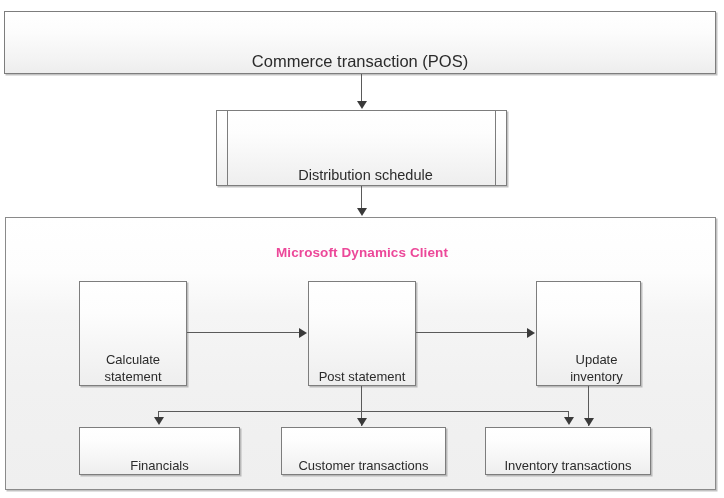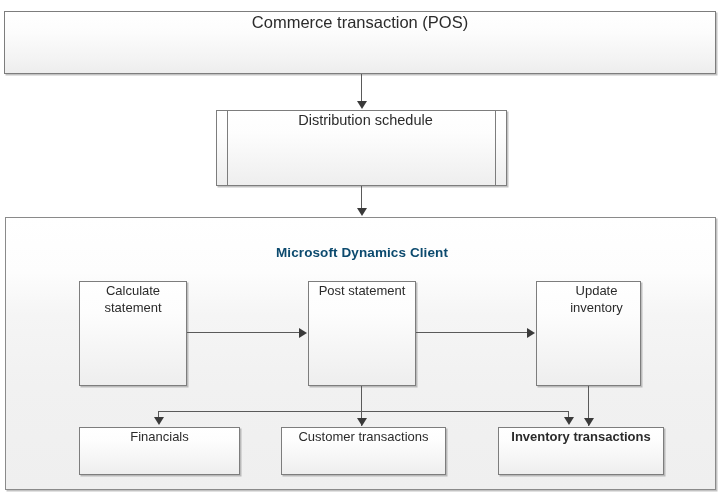--- a/index.html
+++ b/index.html
@@ -21,21 +21,21 @@
   }
 
   
   .node {
     position: absolute;
     box-sizing: border-box;
     border: 1.3px solid #7d7d7d;
     background: linear-gradient(to bottom, #ffffff 0%, #fdfdfd 30%, #f4f4f4 72%, #eeeeee 100%);
     box-shadow: 1.5px 1.5px 0 rgba(120,120,120,0.45);
     display: flex;
-    align-items: flex-start;
+    align-items: flex-end;
     justify-content: center;
     text-align: center;
     color: #2b2b2b;
     line-height: 1.32;
   }
 
   .node .label {
     display: block;
     white-space: pre-line;
     padding: 0 6px;
@@ -85,33 +85,33 @@
     box-shadow: 1.5px 1.5px 0 rgba(120,120,120,0.45);
   }
   #client-title {
     position: absolute;
     left: 0;
     right: 0;
     top: 245px;
     text-align: center;
     font-size: 13.5px;
     font-weight: bold;
-    color: #0c4a6e;
+    color: #ec4899;
     letter-spacing: 0.1px;
   }
 
   
   #calc-node     { left: 79px;  top: 281px; width: 108px; height: 105px; font-size: 13px; }
   #post-node     { left: 308px; top: 281px; width: 108px; height: 105px; font-size: 13px; }
   #update-node   { left: 536px; top: 281px; width: 105px; height: 105px; font-size: 13px; padding-left: 16px; }
 
   
   #fin-node      { left: 79px;  top: 427px; width: 161px; height: 48px; font-size: 13px; }
   #cust-node     { left: 281px; top: 427px; width: 165px; height: 48px; font-size: 13px; }
-  #inv-node      { left: 498px; top: 427px; width: 166px; height: 48px; font-size: 13px; font-weight: bold; }
+  #inv-node      { left: 485px; top: 427px; width: 166px; height: 48px; font-size: 13px; }
 
   
   .conn {
     position: absolute;
     background: #5a5a5a;
   }
   .conn.h { height: 1.4px; }
   .conn.v { width: 1.4px; }
 
   .arrow {

